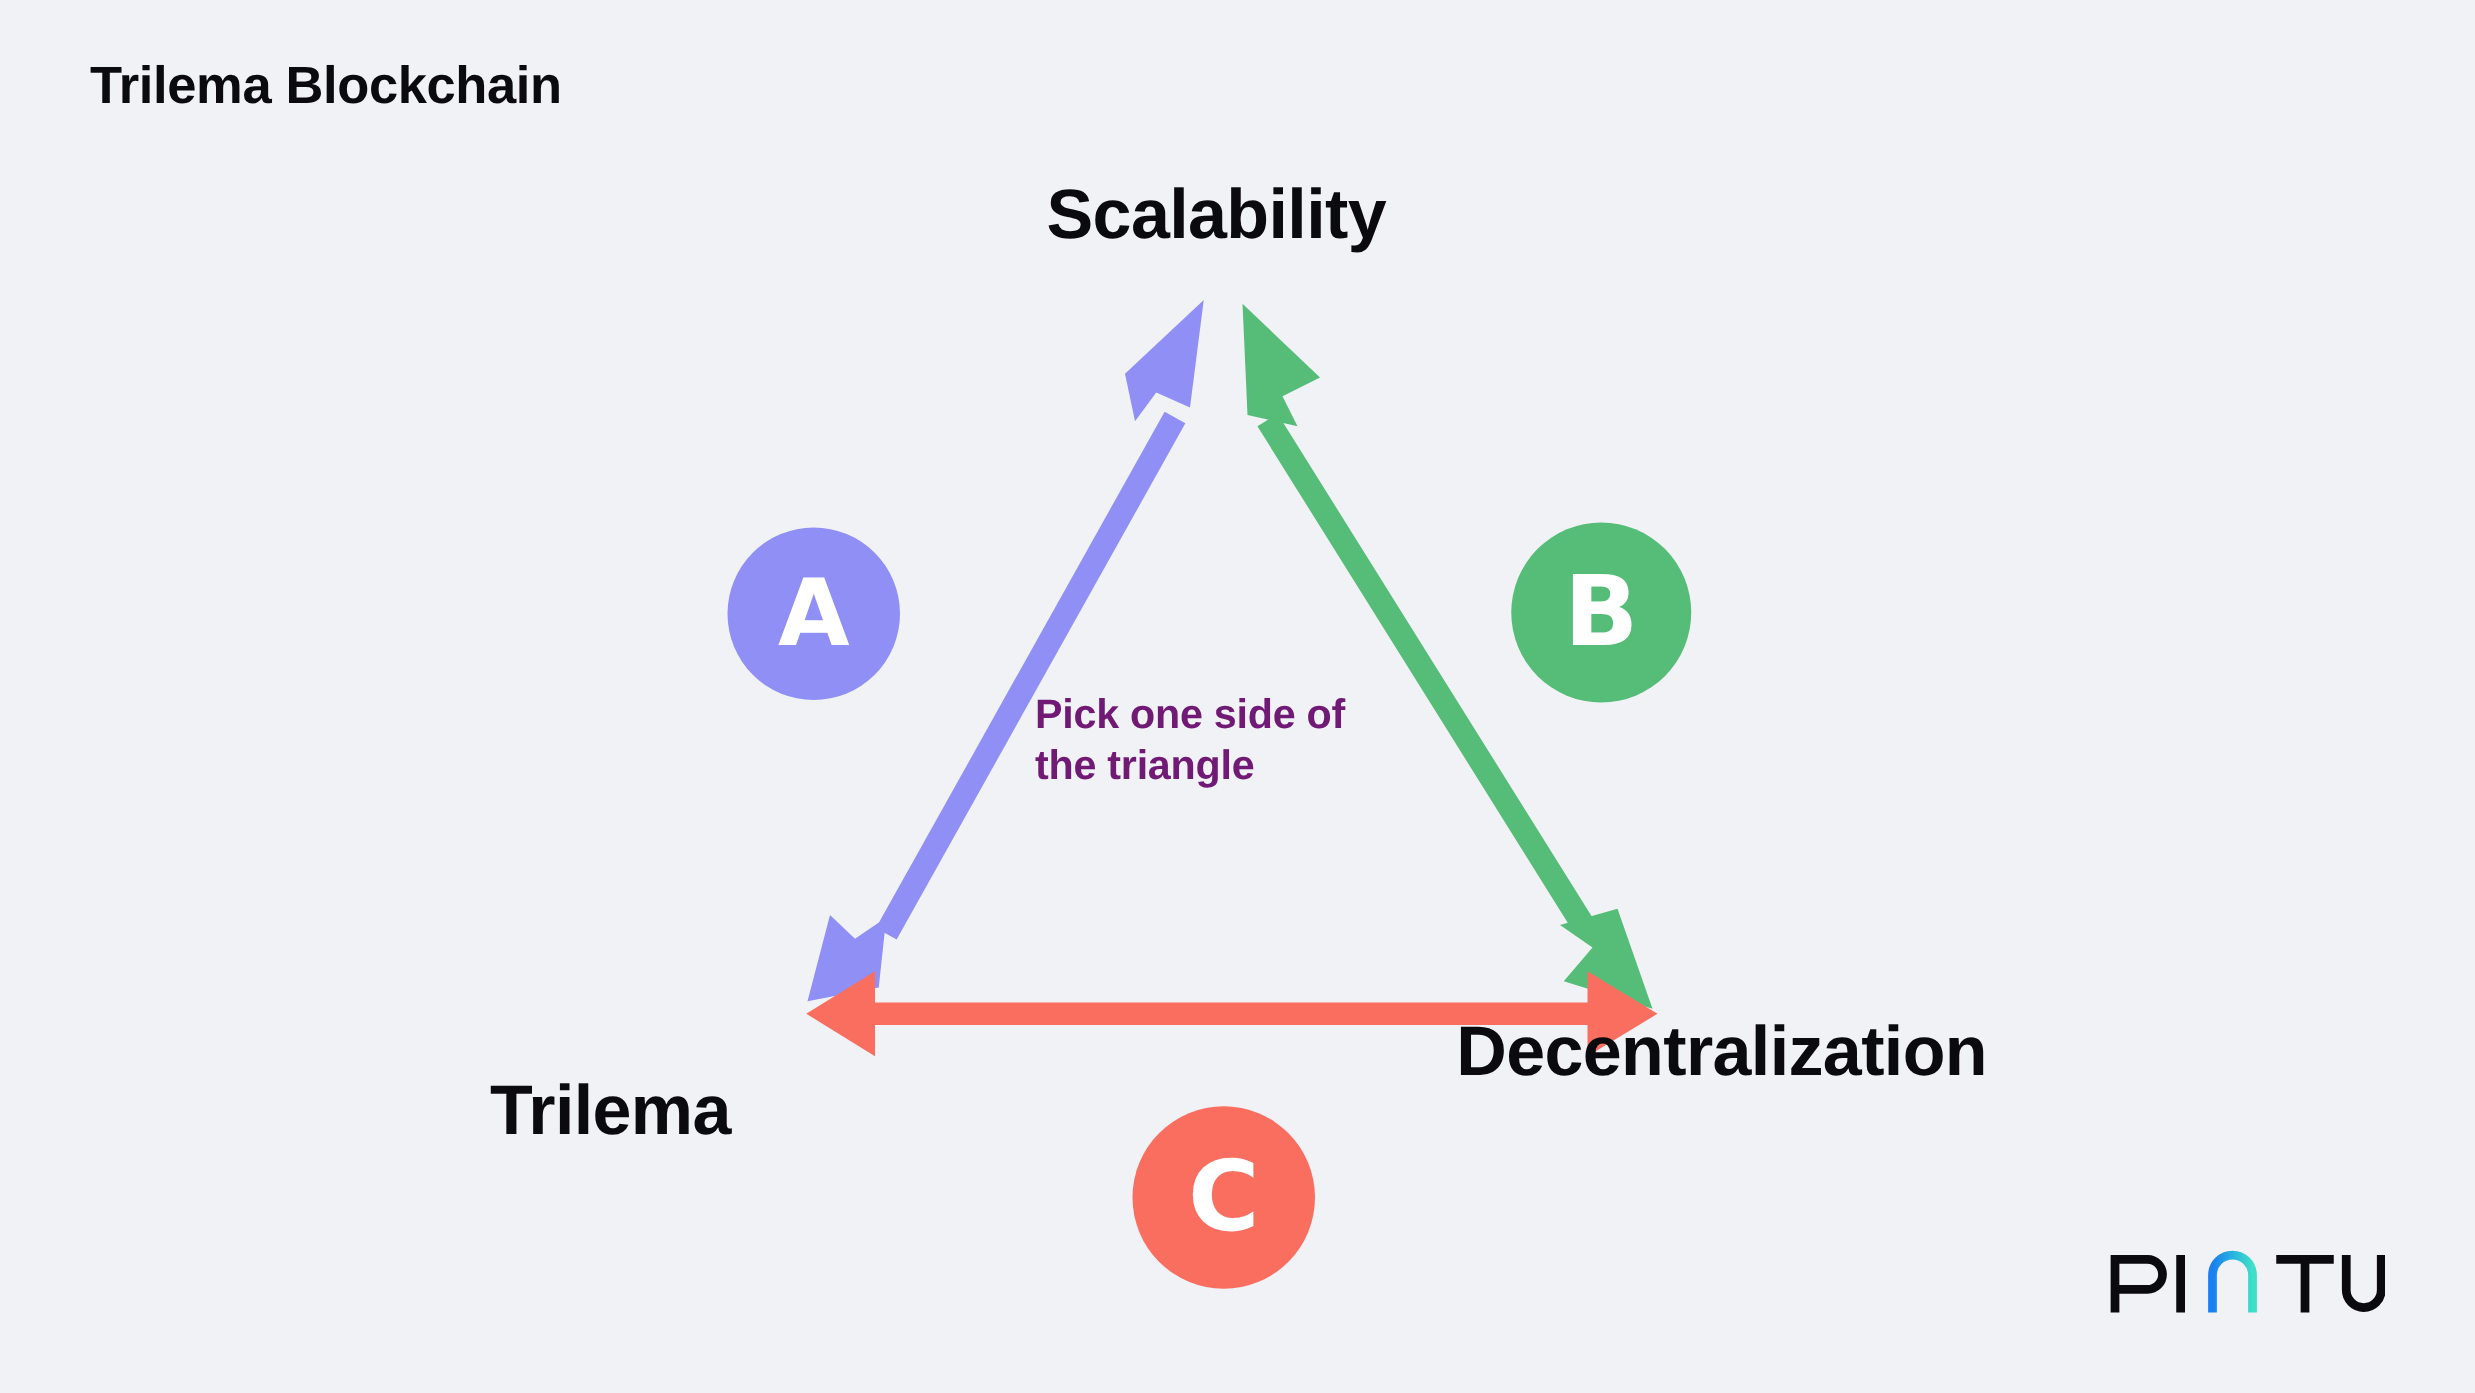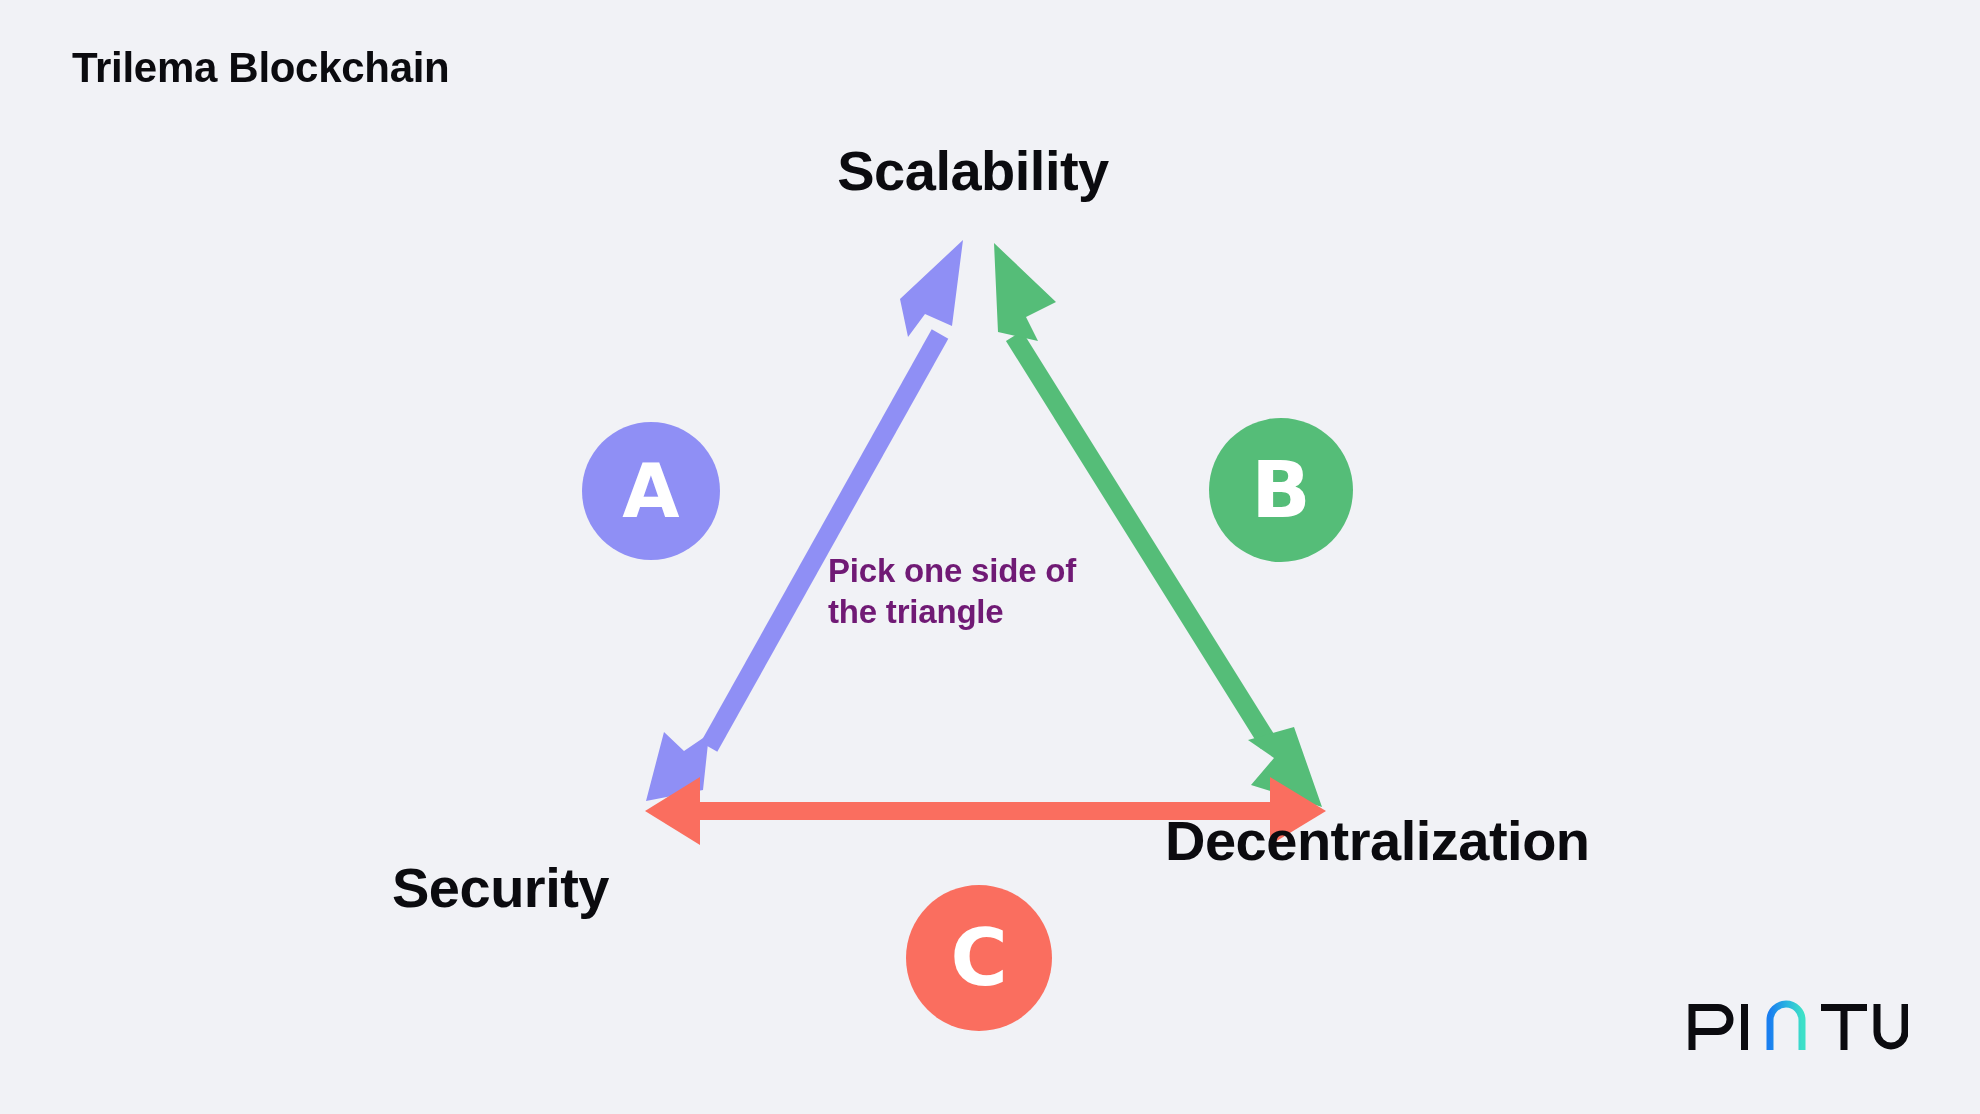--- a/index.html
+++ b/index.html
@@ -142,21 +142,21 @@
 
     <g>
       <rect x="680" y="802" width="608" height="18" fill="#fa6e5f"></rect>
       <path d="M 645 811 L 700 777 L 700 845 Z" fill="#fa6e5f"></path>
       <path d="M 1326 811 L 1270 777 L 1270 845 Z" fill="#fa6e5f"></path>
     </g>
   </svg>
 
   <div class="vertex-label" id="label-scalability">Scalability</div>
 
-  <div class="vertex-label" id="label-security">Security</div>
+  <div class="vertex-label" id="label-security">Trilema</div>
 
   <div class="vertex-label" id="label-decentralization">Decentralization</div>
 
   <div class="center-note">
     <span>Pick one side of</span>
     <br>
     <span>the triangle</span>
   </div>
 
   <div class="badge" id="badge-a" style="background: rgb(143, 143, 245);">A</div>

